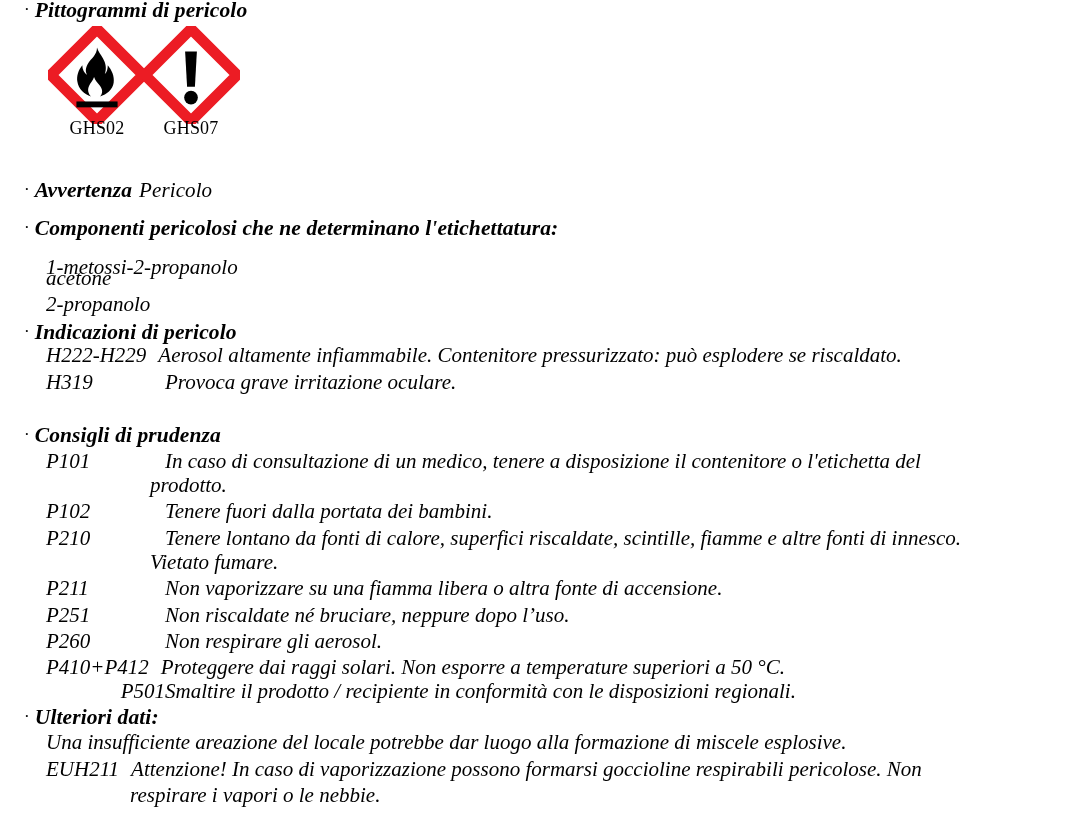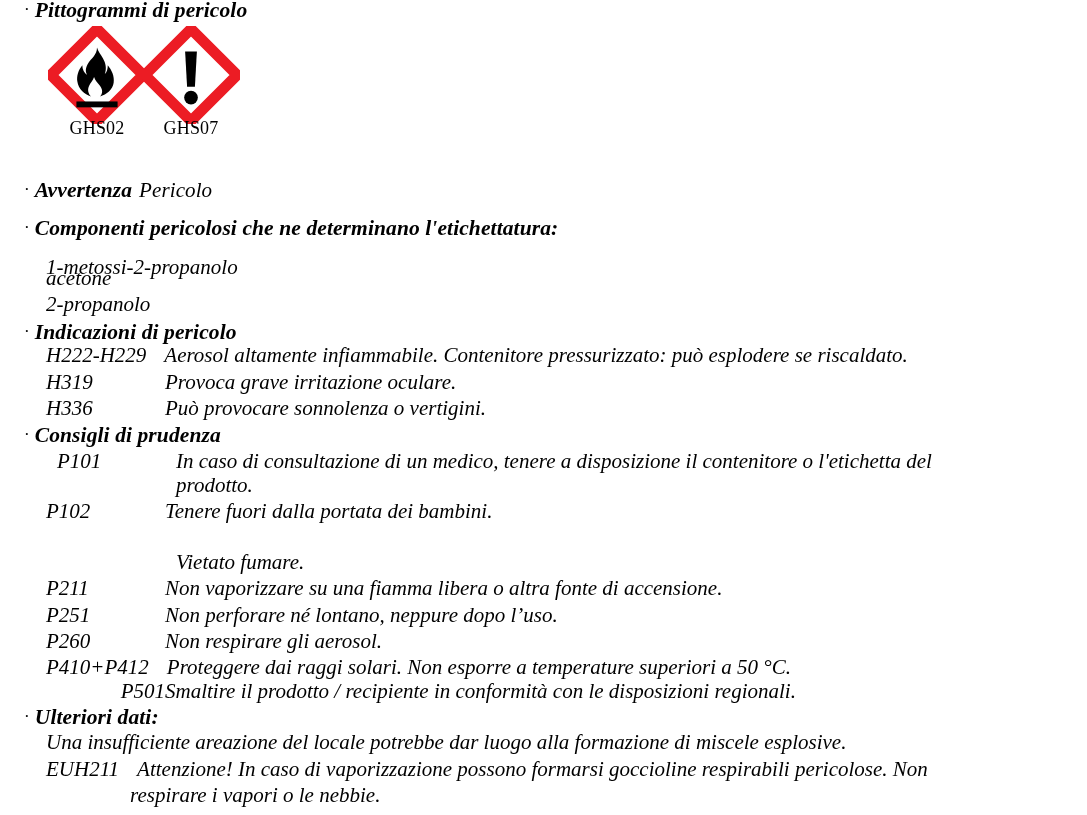--- a/index.html
+++ b/index.html
@@ -69,28 +69,28 @@
     line-height: 24px;
     white-space: nowrap;
   }
   .coderow .code {
     display: inline-block;
     width: 119px;
     font-style: italic;
   }
   .coderow .code.wide {
     width: auto;
-    margin-right: 18px;
+    margin-right: 12px;
   }
   .coderow .txt {
     font-style: italic;
   }
   .cont {
     position: absolute;
-    left: 176px;
+    left: 150px;
     font-style: italic;
     font-size: 21px;
     white-space: nowrap;
   }
   .cont.euh {
     left: 130px;
   }
 
   
   .picto-area {
@@ -192,45 +192,45 @@
   <div class="row heading" style="top:320px;">
     <span class="bullet">·</span><span>Indicazioni di pericolo</span>
   </div>
 
   <div class="coderow" style="top:343px;">
     <span class="code wide">H222-H229</span><span class="txt">Aerosol altamente infiammabile. Contenitore pressurizzato: può esplodere se riscaldato.</span>
   </div>
   <div class="coderow" style="top:370px;">
     <span class="code">H319</span><span class="txt">Provoca grave irritazione oculare.</span>
   </div>
-  <div class="coderow" style="top:396px;">
-    <span class="code">H336</span><span class="txt">Può provocare sonnolenza o vertigini.</span>
-  </div>
 
   <div class="row heading" style="top:423px;">
     <span class="bullet">·</span><span>Consigli di prudenza</span>
   </div>
 
-  <div class="coderow" style="top:449px;margin-left:11px;">
+  <div class="coderow" style="top:449px;">
     <span class="code">P101</span><span class="txt">In caso di consultazione di un medico, tenere a disposizione il contenitore o l'etichetta del</span>
   </div>
   <div class="cont" style="top:473px;">prodotto.</div>
 
   <div class="coderow" style="top:499px;">
     <span class="code">P102</span><span class="txt">Tenere fuori dalla portata dei bambini.</span>
   </div>
 
+  <div class="coderow" style="top:526px;">
+    <span class="code">P210</span><span class="txt">Tenere lontano da fonti di calore, superfici riscaldate, scintille, fiamme e altre fonti di innesco.</span>
+  </div>
   <div class="cont" style="top:550px;">Vietato fumare.</div>
 
   <div class="coderow" style="top:576px;">
     <span class="code">P211</span><span class="txt">Non vaporizzare su una fiamma libera o altra fonte di accensione.</span>
   </div>
 
   <div class="coderow" style="top:603px;">
-    <span class="code">P251</span><span class="txt">Non perforare né lontano, neppure dopo l’uso.</span>
+    <span class="code">P251</span><span class="txt">Non riscaldate né bruciare, neppure dopo l’uso.</span>
   </div>
 
   <div class="coderow" style="top:629px;">
     <span class="code">P260</span><span class="txt">Non respirare gli aerosol.</span>
   </div>
 
   <div class="coderow" style="top:655px;">
     <span class="code wide">P410+P412</span><span class="txt">Proteggere dai raggi solari. Non esporre a temperature superiori a 50 °C.</span>
   </div>
 

